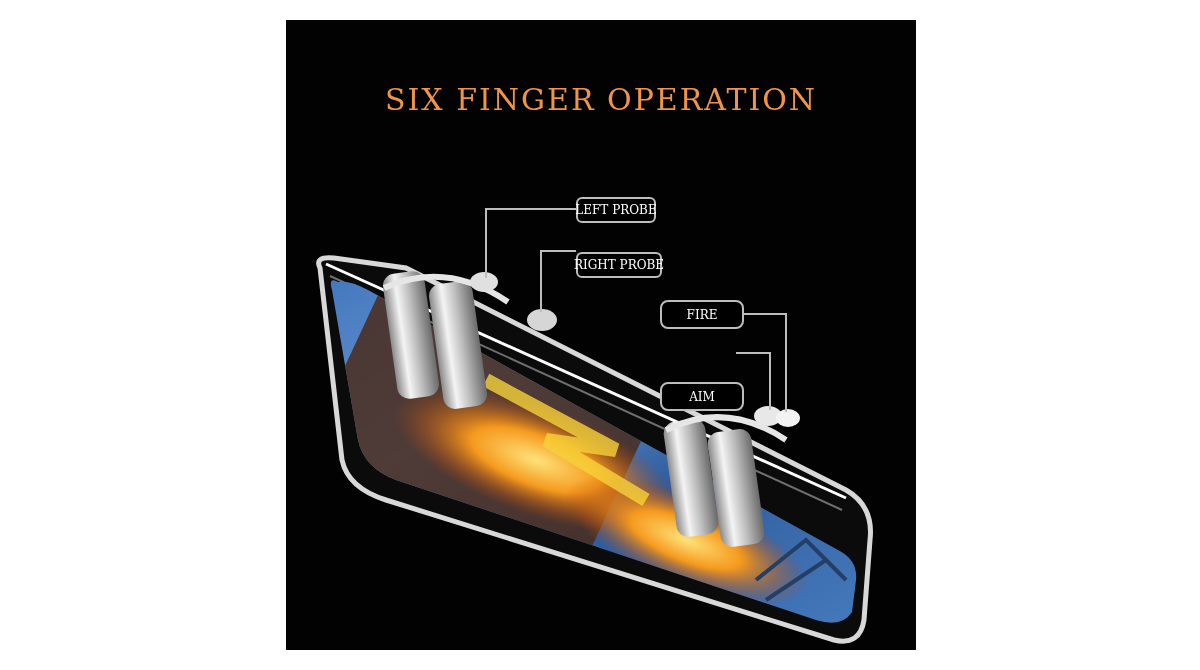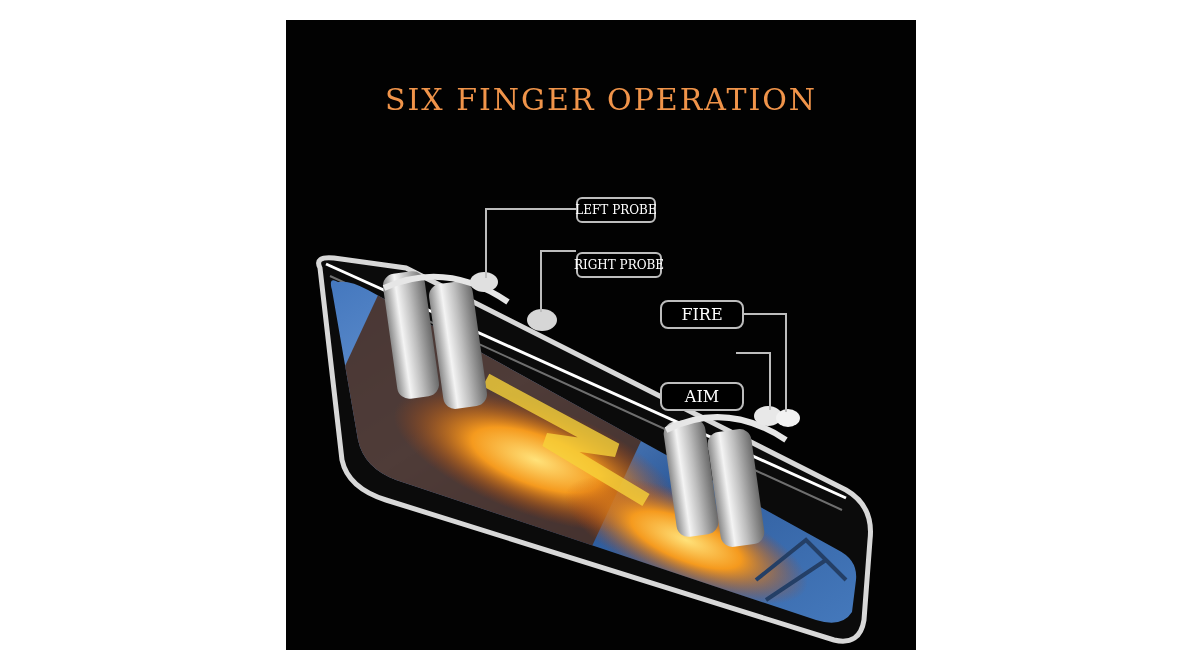--- a/index.html
+++ b/index.html
@@ -29,21 +29,21 @@
       position: absolute;
       border: 2px solid #bdbdbd;
       border-radius: 6px;
       color: #ffffff;
       font-family: "DejaVu Serif", serif;
       font-size: 12px;
       display: flex; align-items: center; justify-content: center;
       white-space: nowrap;
       background: #000;
     }
-    .callout.big { font-size: 16px; border-radius: 8px; }
+    .callout.big { font-size: 12px; border-radius: 8px; }
 
     svg.art { position: absolute; left: 0; top: 0; }
   </style>
 </head>
 <body>
 
 <div class="panel">
 
   <svg class="art" width="630" height="630" viewBox="0 0 630 630">
     <defs>

